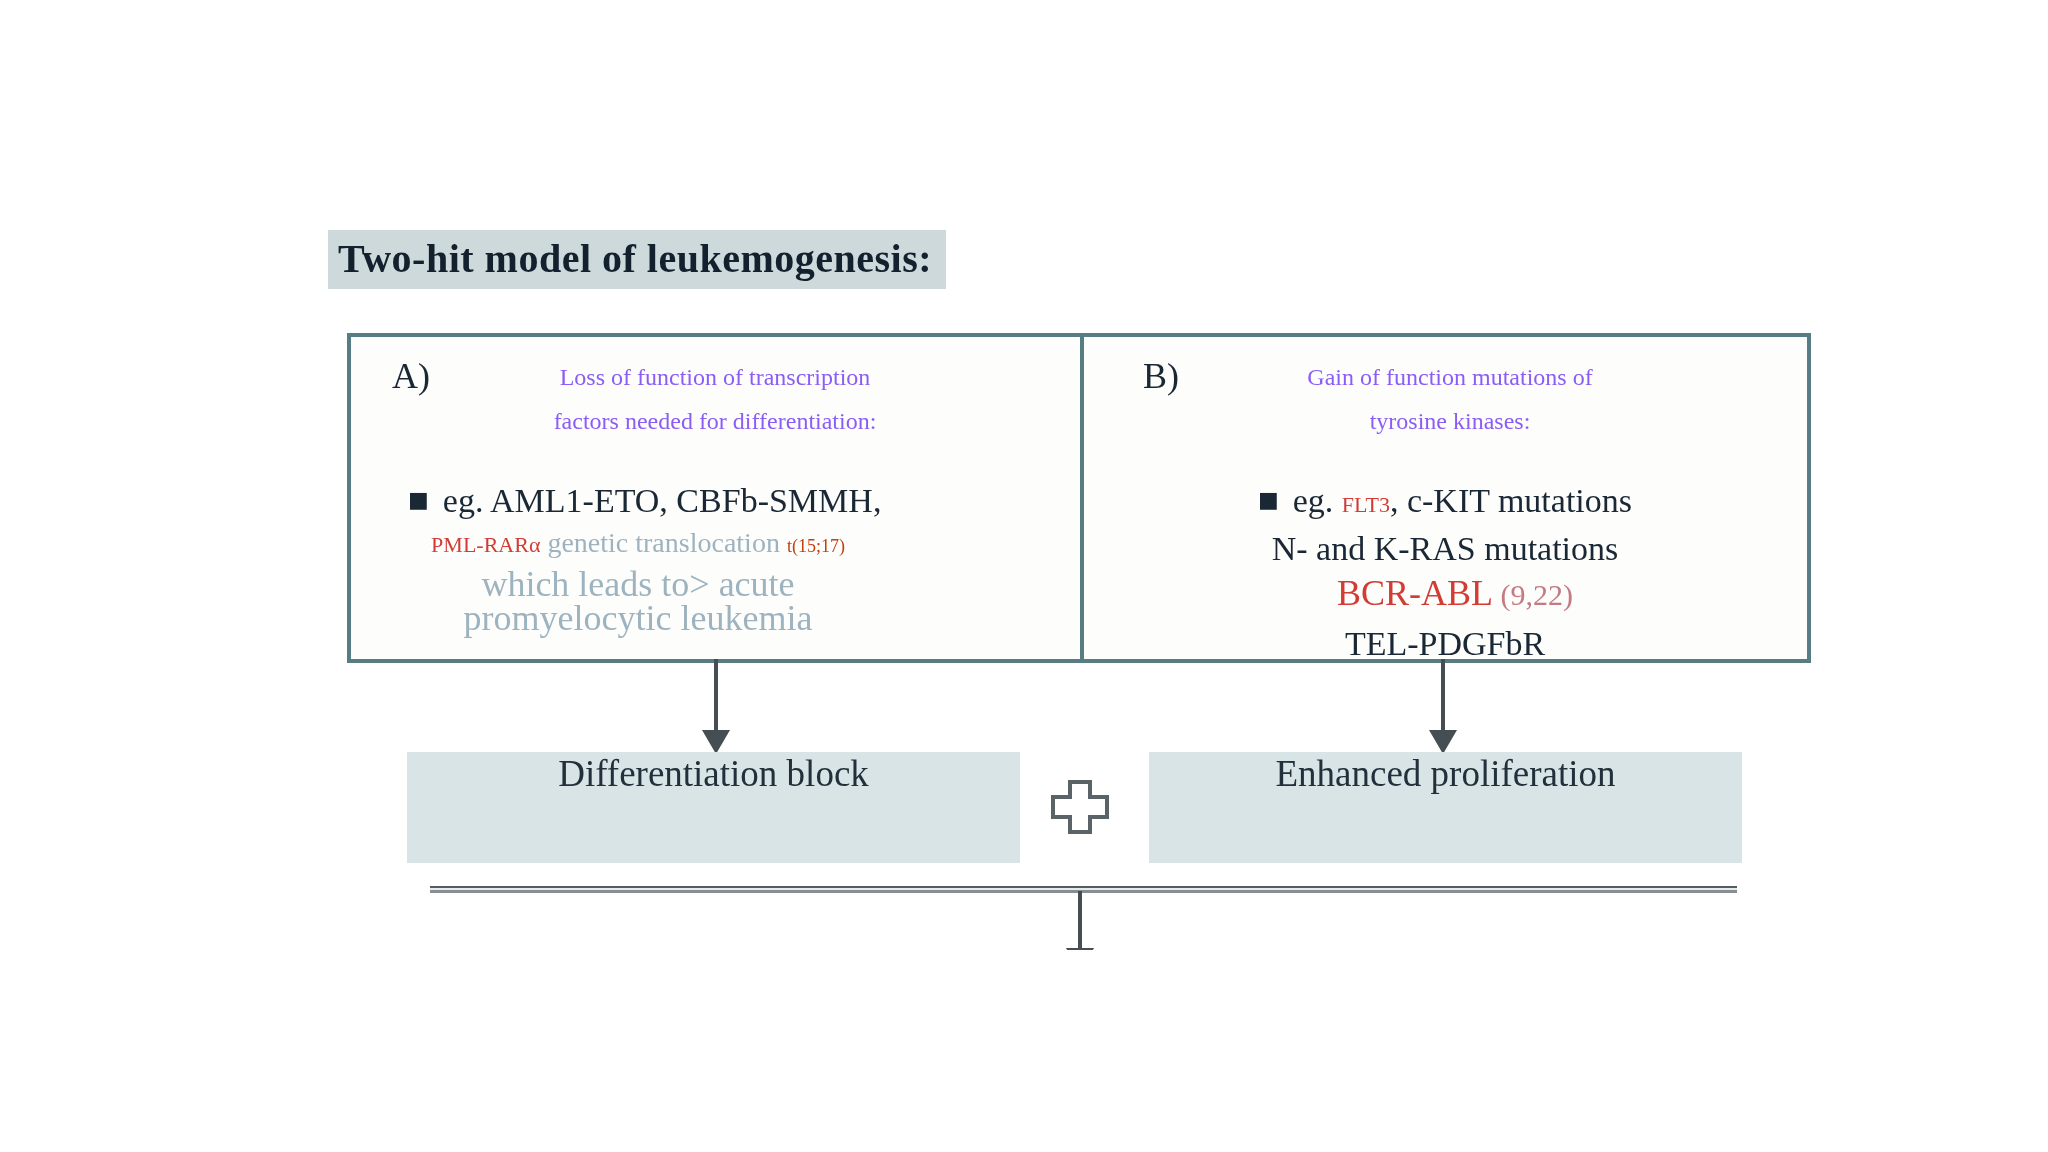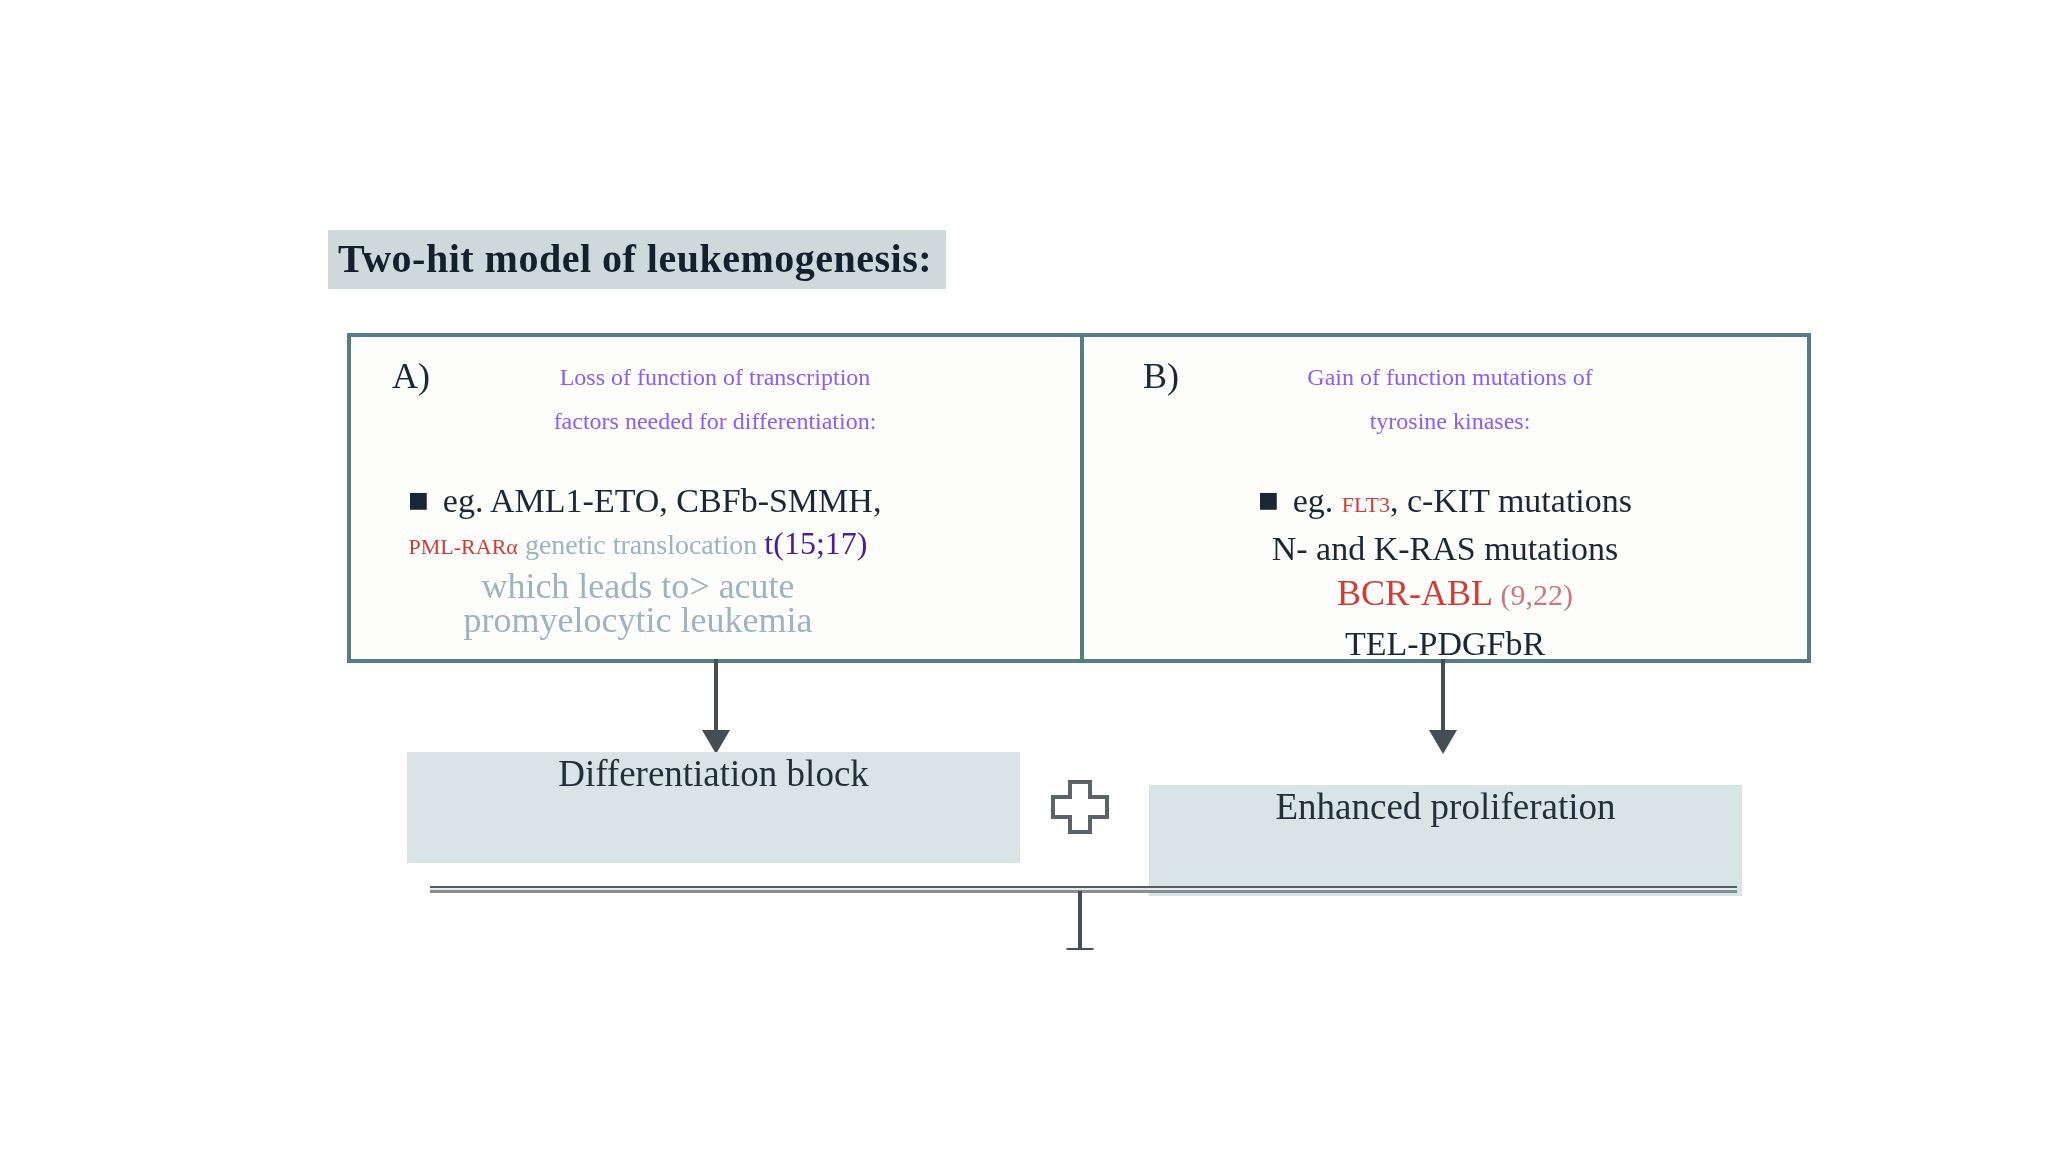--- a/index.html
+++ b/index.html
@@ -39,21 +39,21 @@
     text-align:center;font-size:24px;line-height:44px;color:#8b5cf6;
   }
   .bullet-block{text-align:center;}
   .bullet-line{font-size:34px;line-height:44px;color:#1a2734;white-space:nowrap;}
   .bullet-glyph{font-size:22px;vertical-align:5px;margin-right:14px;font-family:"DejaVu Sans",sans-serif;}
   .red-main{color:#d23c35;font-size:22px;}
   .red-big{color:#d23c35;font-size:36px;margin-left:20px;}
   .rose{color:#c47a80;}
   .annot{color:#9db3bf;font-size:36px;line-height:34px;}
   .annot-inline{color:#9db3bf;font-size:28px;}
-  .rose-inline{color:#4c1d95;font-size:32px;}
+  .rose-inline{color:#c2410c;font-size:18px;}
   .dark-line{font-size:34px;line-height:44px;color:#1a2734;}
 
   
   .arrow-line{width:4px;background:#454e53;}
   .arrow-head{
     width:0;height:0;
     border-left:14px solid transparent;
     border-right:14px solid transparent;
     border-top:24px solid #454e53;
   }
@@ -128,21 +128,21 @@
   <div class="abs arrow-head" style="left:1429px;top:730px;"></div>
 
   <div class="abs outcome-box" style="left:407px;top:752px;width:613px;height:111px;">
     <span>Differentiation block</span>
   </div>
 
   <svg class="abs" style="left:1050px;top:779px;" width="60" height="56" viewBox="0 0 60 56">
     <path d="M20 3 H40 V18 H57 V38 H40 V53 H20 V38 H3 V18 H20 Z" fill="#ffffff" stroke="#5a6468" stroke-width="4"></path>
   </svg>
 
-  <div class="abs outcome-box" style="left:1149px;top:752px;width:593px;height:111px;margin-top:33px;">
+  <div class="abs outcome-box" style="left:1149px;top:752px;width:593px;height:111px;">
     <span>Enhanced proliferation</span>
   </div>
 
   <div class="abs sum-line"></div>
 
   <div class="abs arrow-line" style="left:1078px;top:891px;height:58px;"></div>
   <div class="abs arrow-head" style="left:1066px;top:948px;"></div>
 
   <div class="abs result-box">
     <span>Acute Leukemia</span>

